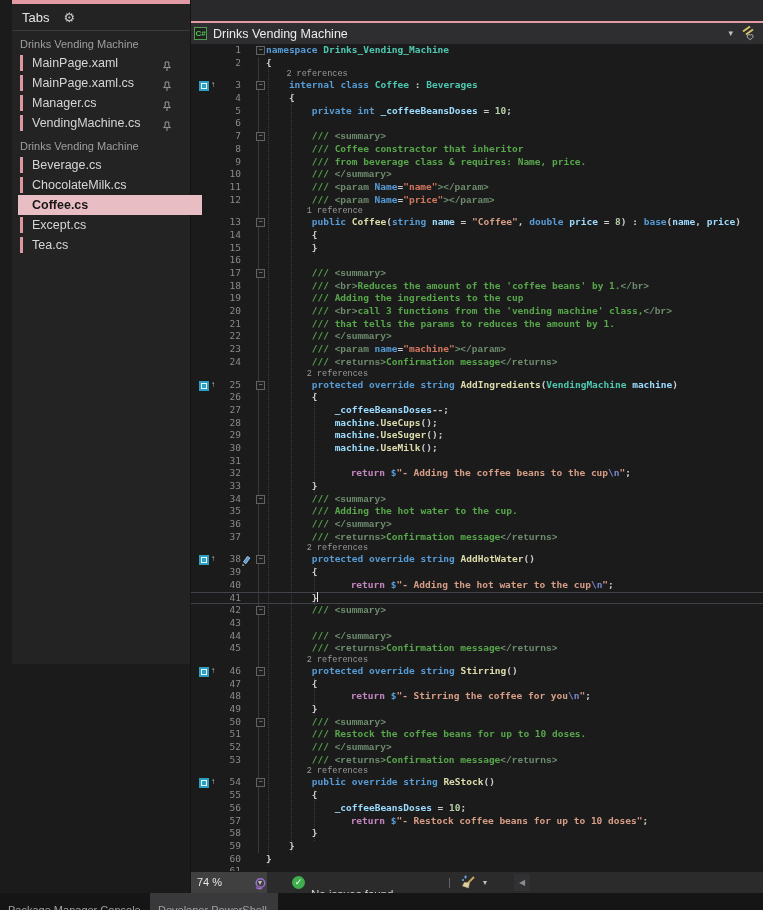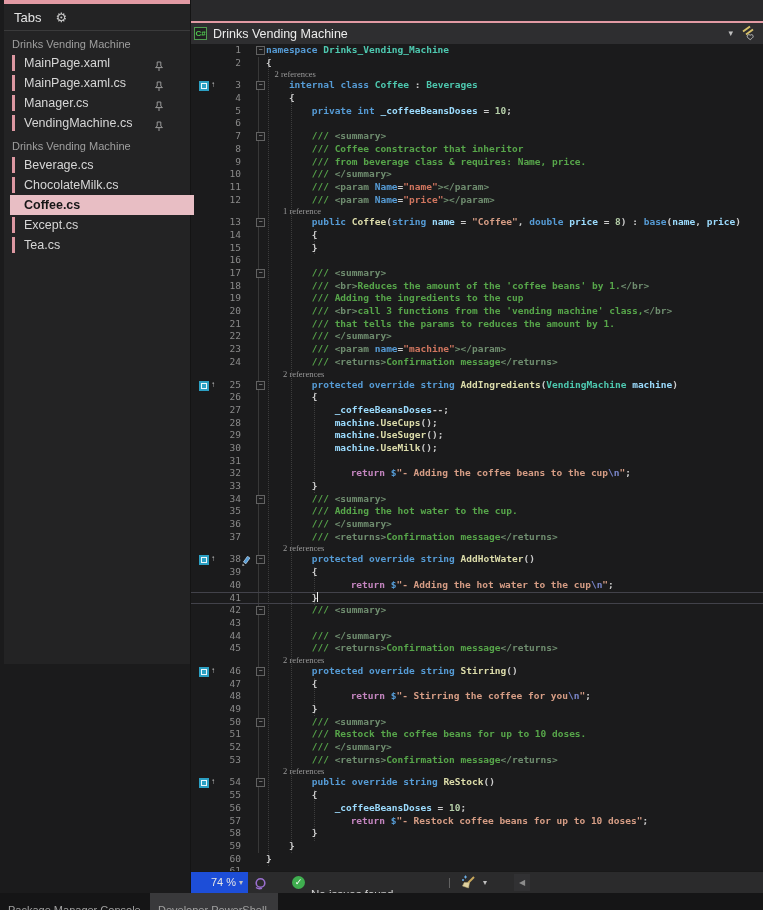--- a/index.html
+++ b/index.html
@@ -1,19 +1,19 @@
 <!DOCTYPE html>
 <html><head>
 <meta charset="utf-8">
 <style>
   html,body{margin:0;padding:0;}
   body{width:763px;height:910px;overflow:hidden;background:#1b1b1c;font-family:"Liberation Sans",sans-serif;position:relative;}
 
   
-  #sidebar{position:absolute;left:4px;top:0;width:190px;height:664px;background:#232324;}
+  #sidebar{position:absolute;left:12px;top:0;width:190px;height:664px;background:#232324;}
   .top-accent{height:4px;background:#e29aa4;}
   .sb-header{height:26px;display:flex;align-items:center;padding-left:10px;color:#e4e4e4;font-size:13px;border-bottom:1px solid #3a3a3b;}
   .gear{margin-left:14px;color:#c8c8c8;font-size:13px;line-height:13px;}
   .sb-group{margin-top:2px;}
   .sb-label{height:17px;line-height:17px;padding-left:8px;font-size:11px;color:#9f9f9f;margin-top:5px;}
   .sb-item{height:20px;position:relative;display:flex;align-items:center;}
   .sb-bar{position:absolute;left:8px;top:2px;width:3px;height:16px;background:#dc97a1;z-index:0;}
   .sb-item.selected::before{content:"";position:absolute;left:6px;right:0;top:0;bottom:0;background:#e8bec4;z-index:1;}
   .sb-text{margin-left:20px;font-size:12.5px;color:#d6d6d6;position:relative;z-index:2;}
   .sb-item.selected .sb-text{color:#161616;font-weight:bold;}
@@ -26,45 +26,45 @@
   .e-tabbar{height:21px;background:#2e2e30;display:flex;align-items:center;position:relative;}
   .cs-icon{width:13px;height:13px;margin-left:3px;border:1px solid #4f9d4f;color:#4fc94f;font-size:8px;font-weight:bold;display:flex;align-items:center;justify-content:center;box-sizing:border-box;background:#202021;}
   .tab-title{margin-left:6px;font-size:12.5px;color:#ececec;}
   .tab-caret{position:absolute;right:30px;top:5px;color:#c0c0c0;font-size:9px;line-height:10px;}
   .tab-tool{position:absolute;right:4px;top:2px;}
 
   .e-code{position:absolute;left:0;top:44px;width:572px;height:827px;overflow:hidden;}
   #rows{position:relative;}
   .row{display:flex;height:12.7px;position:relative;z-index:1;}
   .row.lens{height:10px;}
-  .lens-text{font-family:Liberation Serif, serif;font-size:8.5px;line-height:10px;color:#9a9a9a;white-space:pre;padding-left:75px;}
+  .lens-text{font-family:Liberation Mono, monospace;font-size:8.5px;line-height:10px;color:#9a9a9a;white-space:pre;padding-left:75px;}
   .cg{width:24px;flex:none;position:relative;}
   .cn{width:26px;flex:none;text-align:right;font-family:"DejaVu Sans Mono",monospace;font-size:9.5px;line-height:12.7px;color:#8a8a8a;}
   .ca{width:12px;flex:none;position:relative;}
   .cf{width:13px;flex:none;position:relative;}
   .cc{flex:1;font-family:"DejaVu Sans Mono",monospace;font-size:9.5px;line-height:12.7px;font-weight:bold;white-space:pre;overflow:hidden;}
   .row.cur{box-shadow:inset 0 1px 0 #42424a, inset 0 -1px 0 #42424a;}
 
   .fold{position:absolute;left:3px;top:2px;width:9px;height:9px;box-sizing:border-box;border:1px solid #626262;background:#1d1d1e;color:#b0b0b0;font-size:7px;line-height:6px;text-align:center;}
   .inh{position:absolute;left:8px;top:2px;width:10px;height:10px;background:#2b9fc2;}
   .inh::after{content:"";position:absolute;left:2px;top:2px;right:2px;bottom:2px;border:1px solid #eaf6fa;}
   .inh-arrow{position:absolute;left:20px;top:1px;color:#c5c5c5;font-size:8px;line-height:10px;}
   .cursor{display:inline-block;width:1px;height:10px;background:#f0f0f0;vertical-align:-1px;}
   .guide{position:absolute;width:0;border-left:1px dotted #3d3d3d;z-index:0;}
   .foldline{position:absolute;width:0;border-left:1px solid #383838;z-index:0;left:67px;}
 
   
   .sk{color:#569cd6;margin-top:20px;} .sc{color:#c586c0;margin-left:16px;} .st{color:#4ec9b0;} .sm{color:#dcdcaa;}
   .sf{color:#9cdcfe;} .ss{color:#d69d85;} .se{color:#7a86cb;} .sn{color:#b5cea8;}
-  .sd{color:#57a64a;} .sg{color:#6f8d6f;} .sa{color:#569cd6;} .sv{color:#d1765f;}
+  .sd{color:#57a64a;} .sg{color:#6f8d6f;font-family:Liberation Mono, monospace;} .sa{color:#569cd6;} .sv{color:#d1765f;}
   .sp{color:#cccccc;}
 
   
   .e-status{position:absolute;left:0;top:871px;width:572px;height:22px;background:#2b2b2c;border-top:1px solid #191919;box-sizing:border-box;}
-  .zoombox{position:absolute;left:0;top:0;width:57px;height:21px;background:#1d4ed8;color:#e6e6e6;font-size:11px;line-height:21px;padding-left:20px;box-sizing:border-box;}
+  .zoombox{position:absolute;left:0;top:0;width:76px;height:21px;background:#404040;color:#e6e6e6;font-size:11px;line-height:21px;padding-left:6px;box-sizing:border-box;}
   .zoom-caret{position:absolute;right:5px;top:0;color:#c0c0c0;font-size:8px;line-height:21px;}
   .p-icon{position:absolute;left:63px;top:4px;}
   .okcirc{position:absolute;left:101px;top:4px;width:13px;height:13px;border-radius:50%;background:#3fae4f;color:#fff;font-size:9px;line-height:13px;text-align:center;}
   .statusmsg{position:absolute;left:120px;top:12px;line-height:21px;font-size:11.5px;color:#d2d2d2;}
   .sdiv{position:absolute;left:257px;top:0;line-height:21px;color:#6a6a6a;font-size:11px;}
   .broom{position:absolute;left:270px;top:3px;}
   .broom-caret{position:absolute;left:292px;top:0;line-height:21px;color:#c0c0c0;font-size:8px;}
   .scrollbtn{position:absolute;left:323px;top:2px;width:16px;height:17px;background:#313133;color:#8c8c8c;font-size:8px;line-height:17px;text-align:center;}
 
   

